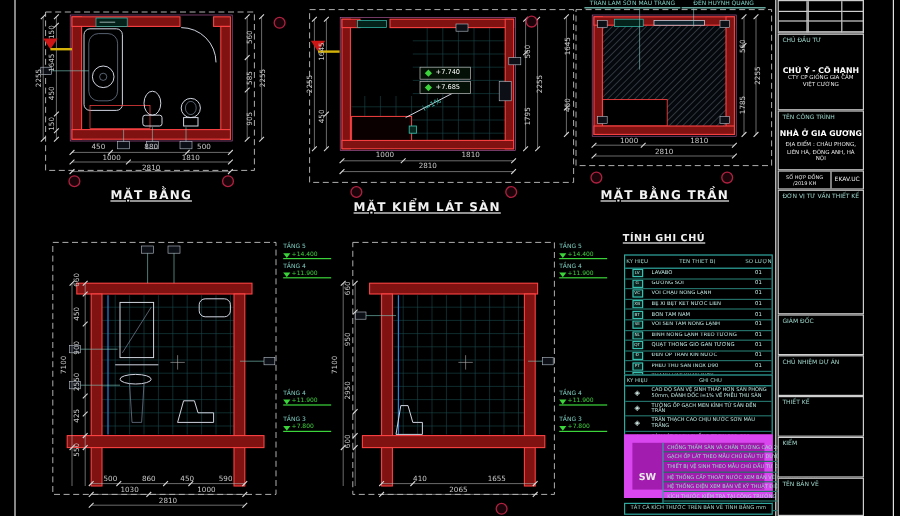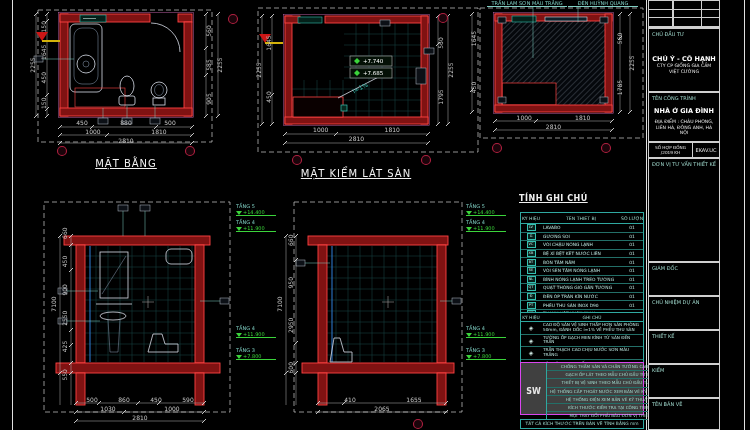--- a/index.html
+++ b/index.html
@@ -13,21 +13,21 @@
   svg .fnt{fill:none;stroke:#8fa0b8;stroke-width:0.5;}
   svg .grd{stroke:#1c5052;stroke-width:0.45;}
   svg .dim{stroke:#b4b4b4;stroke-width:0.5;fill:none;}
   svg .tick{stroke:#d8d8d8;stroke-width:0.9;fill:none;}
   svg .bubble{fill:#1a040a;stroke:#b02040;stroke-width:1.1;}
   svg .teal{fill:#04211a;stroke:#35c0b0;stroke-width:0.6;}
   svg .tag{fill:#0c1016;stroke:#b8c0cc;stroke-width:0.5;}
   svg .ldr{stroke:#7fd0c4;stroke-width:0.5;}
   svg .pipe{stroke:#2e7fd8;stroke-width:1;}
   
-  .vtitle{position:absolute;text-align:center;font-weight:normal;font-size:10px;color:#f2f2f2;
+  .vtitle{position:absolute;text-align:center;font-weight:bold;font-size:10px;color:#f2f2f2;
           letter-spacing:1px;text-decoration:underline;white-space:nowrap;}
   .hrow{position:absolute;display:flex;}
   .hrow span{flex:1;text-align:center;font-size:6px;color:#c8c8c8;line-height:7px;white-space:nowrap;}
   .vrow{position:absolute;display:flex;height:8px;transform:rotate(-90deg);}
   .vrow span{flex:1;text-align:center;font-size:6px;color:#c8c8c8;line-height:8px;white-space:nowrap;}
   .lbl-teal{position:absolute;font-size:5px;color:#7fd0c4;border-bottom:0.5px solid #7fd0c4;
             text-align:center;line-height:6px;white-space:nowrap;}
   .lvl{position:absolute;width:40px;}
   .lvl .nm{display:block;font-size:5px;color:#7fd0c4;line-height:6px;white-space:nowrap;}
   .lvl .row2{display:flex;align-items:flex-end;border-bottom:1px solid #3bd43b;}
@@ -48,22 +48,22 @@
               font-size:3.5px;color:#bfe8e2;text-align:center;line-height:5px;overflow:hidden;}
   .lgrow .nm{font-size:4.4px;color:#bfe8e2;white-space:nowrap;overflow:hidden;padding-left:2px;line-height:5px;}
   .lgrow .qt{font-size:4.4px;color:#bfe8e2;text-align:center;line-height:5px;}
   .nt-table{position:absolute;border:1px solid #2fa8a0;box-sizing:border-box;background:#000;}
   .nt-head{display:grid;grid-template-columns:20px 1fr;height:8px;border-bottom:1px solid #2fa8a0;align-items:center;}
   .nt-head span{font-size:4.4px;color:#9fd8cc;text-align:center;line-height:5px;white-space:nowrap;overflow:hidden;}
   .ntrow{display:grid;grid-template-columns:20px 1fr;align-items:center;border-bottom:0.5px solid #236f68;
          min-height:9px;overflow:hidden;}
   .ntrow .dia{justify-self:center;font-size:6px;color:#cfe8e2;line-height:7px;}
   .ntrow .nt{font-size:4.2px;color:#bfe8e2;line-height:4.8px;padding:1px 2px;}
-  .sw-block{position:absolute;border:1px solid #d946ef;box-sizing:border-box;display:grid;
-            grid-template-columns:26px 1fr;background:#404040;text-align:center;}
+  .sw-block{position:absolute;border:7px solid #d946ef;box-sizing:border-box;display:grid;
+            grid-template-columns:26px 1fr;background:#a21caf;}
   .sw-left{display:flex;align-items:center;justify-content:center;font-size:8px;font-weight:bold;
            color:#e8e8e8;border-right:1px solid #2fa8a0;}
   .swrow{height:7.2px;border-bottom:0.5px solid #236f68;font-size:4.2px;color:#9fd8cc;
          line-height:7.2px;padding-left:3px;white-space:nowrap;overflow:hidden;}
   .lg-foot{position:absolute;border:1px solid #2fa8a0;box-sizing:border-box;text-align:center;
            font-size:4.4px;color:#9fd8cc;line-height:8px;white-space:nowrap;overflow:hidden;background:#000;}
   
   .tb-box{position:absolute;left:648px;width:72px;border:1px solid #cfcfcf;box-sizing:border-box;background:#000;}
   .tb-label{font-size:5px;color:#9fd8cc;padding:2px 0 0 3px;white-space:nowrap;overflow:hidden;}
   .tb-main{font-size:6.5px;font-weight:bold;color:#fff;text-align:center;white-space:nowrap;overflow:hidden;}
@@ -350,20 +350,21 @@
       <line class="dim" x1="318" y1="403" x2="446" y2="403"></line>
       <path class="tick" d="M316,405 l4,-4 M342,405 l4,-4 M444,405 l4,-4"></path>
       <line class="dim" x1="318" y1="412" x2="446" y2="412"></line>
       <path class="tick" d="M316,414 l4,-4 M444,414 l4,-4"></path>
       <circle class="bubble" cx="418" cy="424" r="4.5"></circle>
     </g>
   </svg>
 
   <div class="vtitle" style="left:60px;top:158px;width:132px;">MẶT BẰNG</div>
   <div class="vtitle" style="left:276px;top:168px;width:160px;">MẶT KIỂM LÁT SÀN</div>
+  <div class="vtitle" style="left:488px;top:158px;width:132px;">MẶT BẰNG TRẦN</div>
 
   <div class="hrow" style="left:60px;top:119px;width:132px;">
       <span>450</span>
       <span>880</span>
       <span>500</span>
     </div>
   <div class="hrow" style="left:60px;top:128px;width:132px;">
       <span>1000</span>
       <span>1810</span>
     </div>
@@ -659,21 +660,21 @@
   </div>
 
   <div class="tb-box" style="top:28px;height:64px;">
     <div class="tb-label">CHỦ ĐẦU TƯ</div>
     <div class="tb-main" style="margin-top:18px;">CHÚ Ý - CÔ HẠNH</div>
     <div class="tb-sub">CTY CP GIỐNG GIA CẦM VIỆT CƯỜNG</div>
   </div>
 
   <div class="tb-box" style="top:92px;height:50px;">
     <div class="tb-label">TÊN CÔNG TRÌNH</div>
-    <div class="tb-main" style="margin-top:6px;">NHÀ Ở GIA ĐÌNH</div>
+    <div class="tb-main" style="margin-top:6px;">NHÀ Ở GIA GƯƠNG</div>
     <div class="tb-sub" style="margin-top:4px;white-space:normal;">ĐỊA ĐIỂM : CHÂU PHONG, LIÊN HÀ, ĐÔNG ANH, HÀ NỘI</div>
   </div>
 
   <div class="tb-box" style="top:142px;height:16px;">
     <div class="tb-contract">
       <div class="c1">
         <span>SỐ HỢP ĐỒNG</span>
         <span>/2019 KH</span>
       </div>
       <div class="c2">EKAV.UC</div>

